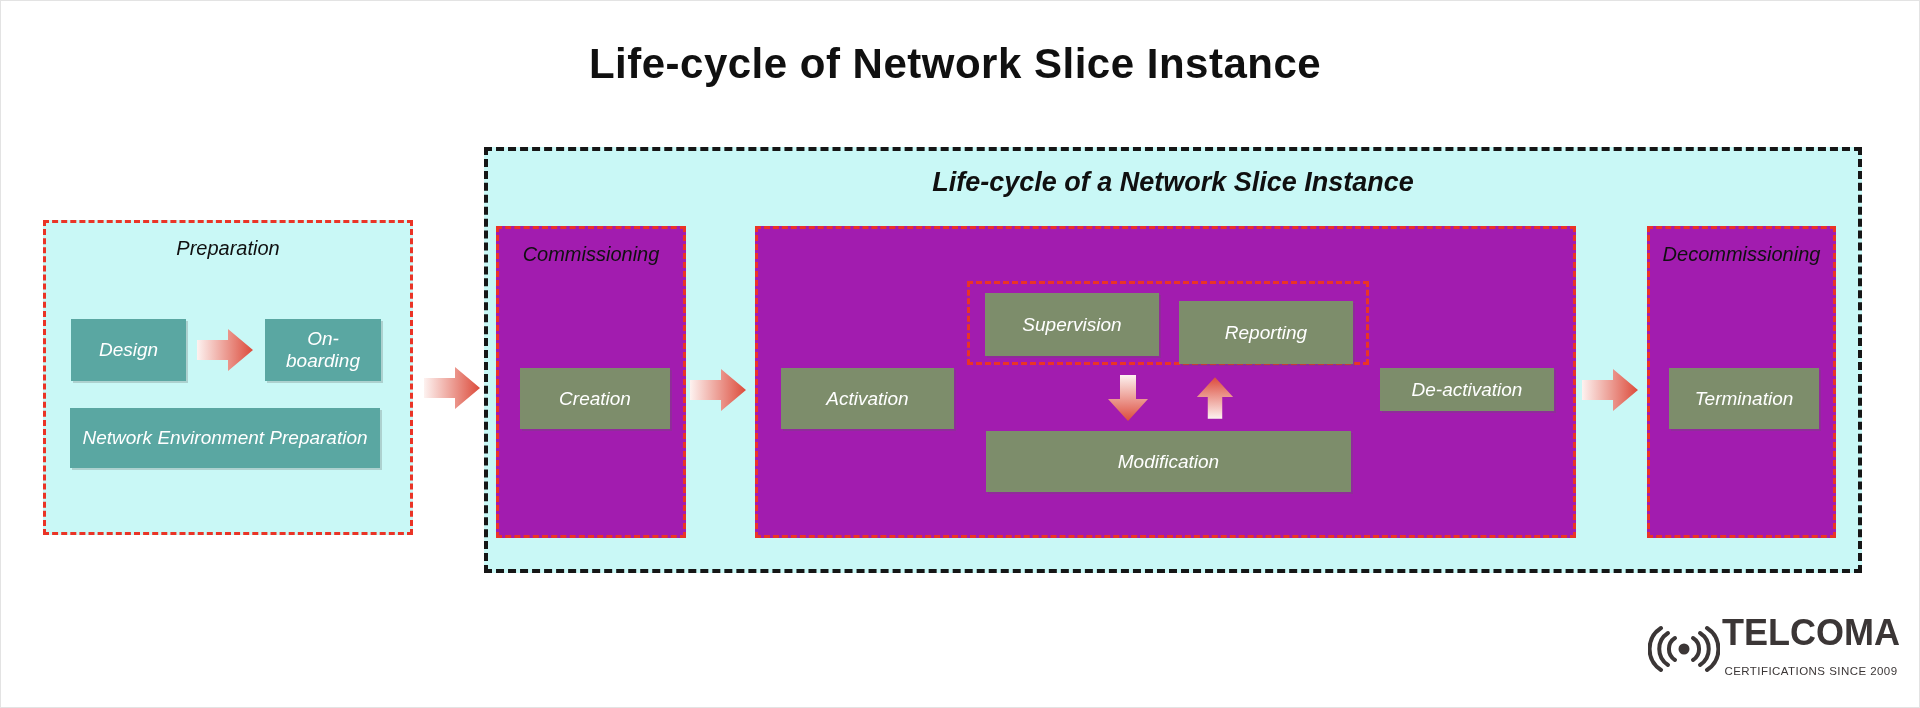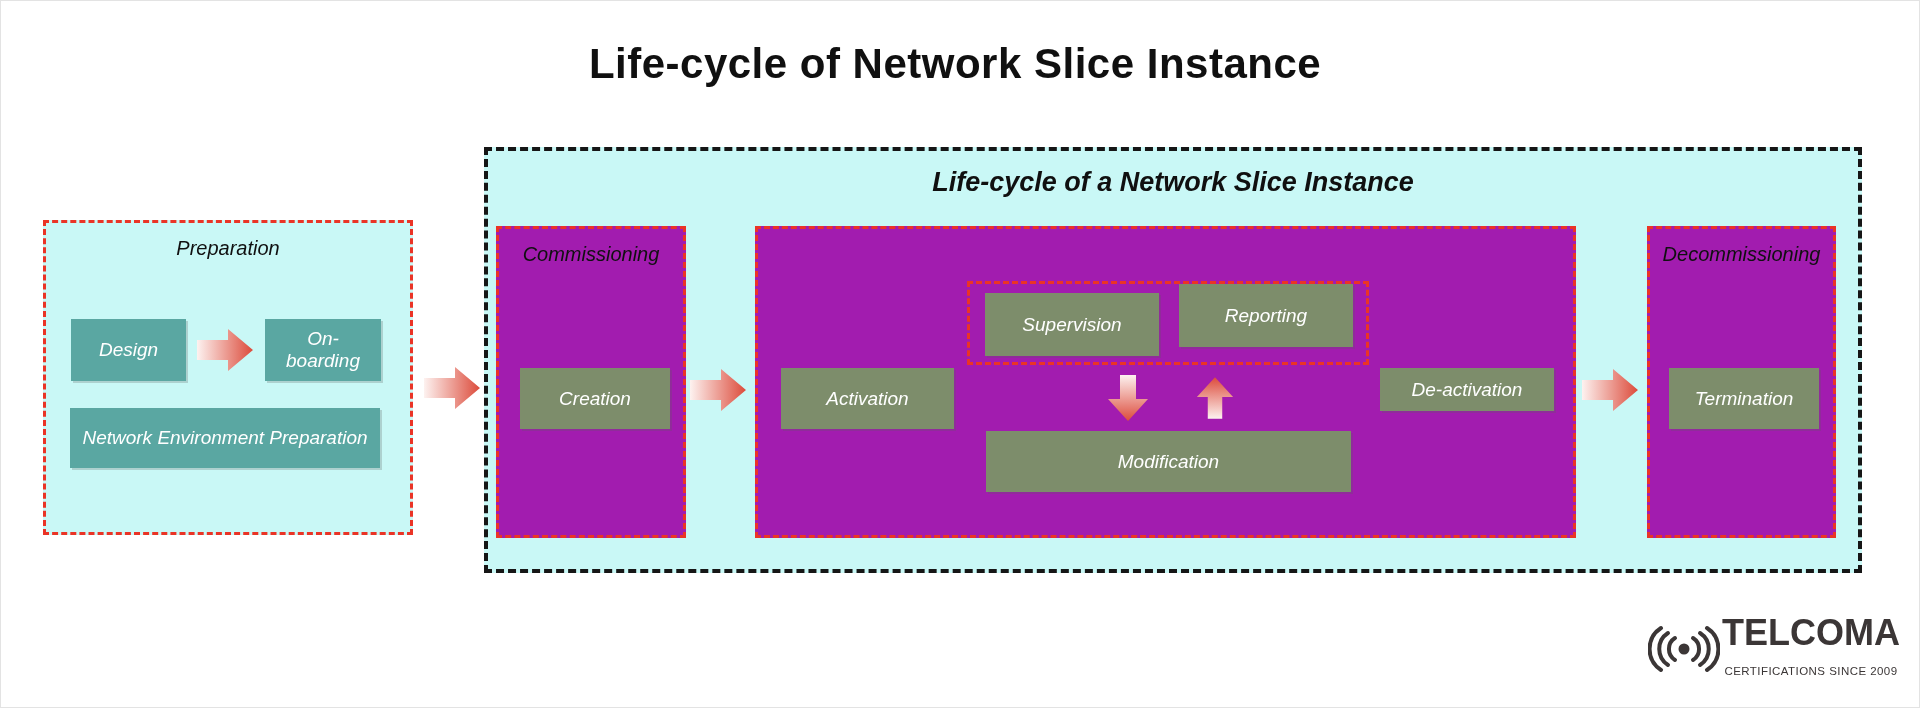--- a/index.html
+++ b/index.html
@@ -123,21 +123,21 @@
       <polygon points="0,14 31,14 31,3 56,24 31,45 31,34 0,34" fill="url(#gradR3)"></polygon>
     </svg>
   </div>
 
   <div class="section pink red-dash" style="left:267px; top:75px; width:821px; height:312px;">
 
     <div class="pbox olive-box" style="left:23px; top:139px; width:173px; height:61px;">Activation</div>
 
     <div class="section red-dash" style="left:209px; top:52px; width:402px; height:84px;">
       <div class="pbox olive-box" style="left:15px; top:9px; width:174px; height:63px;">Supervision</div>
-      <div class="pbox olive-box" style="left:209px; top:0; width:174px; height:63px;">Reporting</div>
+      <div class="pbox olive-box" style="left:209px; top:17px; width:174px; height:63px;">Reporting</div>
     </div>
 
     <div class="arrow" style="left:349px; top:146px; width:42px; height:46px;">
       <svg viewBox="0 0 42 46">
         <defs>
           <linearGradient id="gradD" x1="0" y1="0" x2="0" y2="1">
             <stop offset="0" stop-color="#fdf2f0"></stop>
               <stop offset="1" stop-color="#dc4b3b"></stop>
           </linearGradient>
         </defs>

